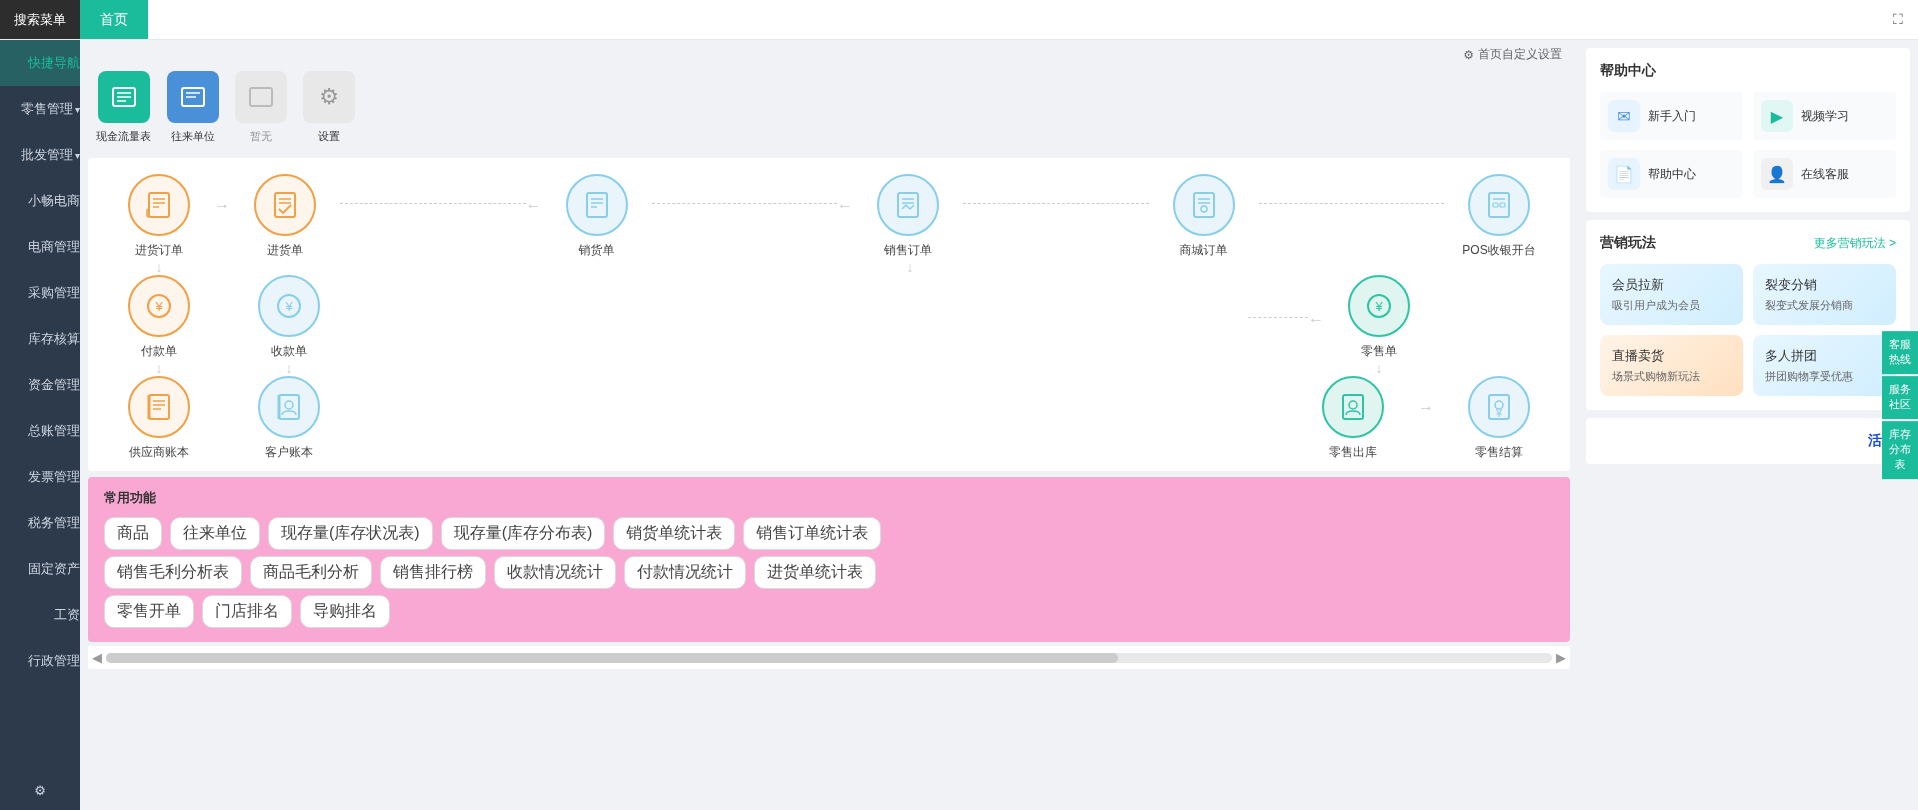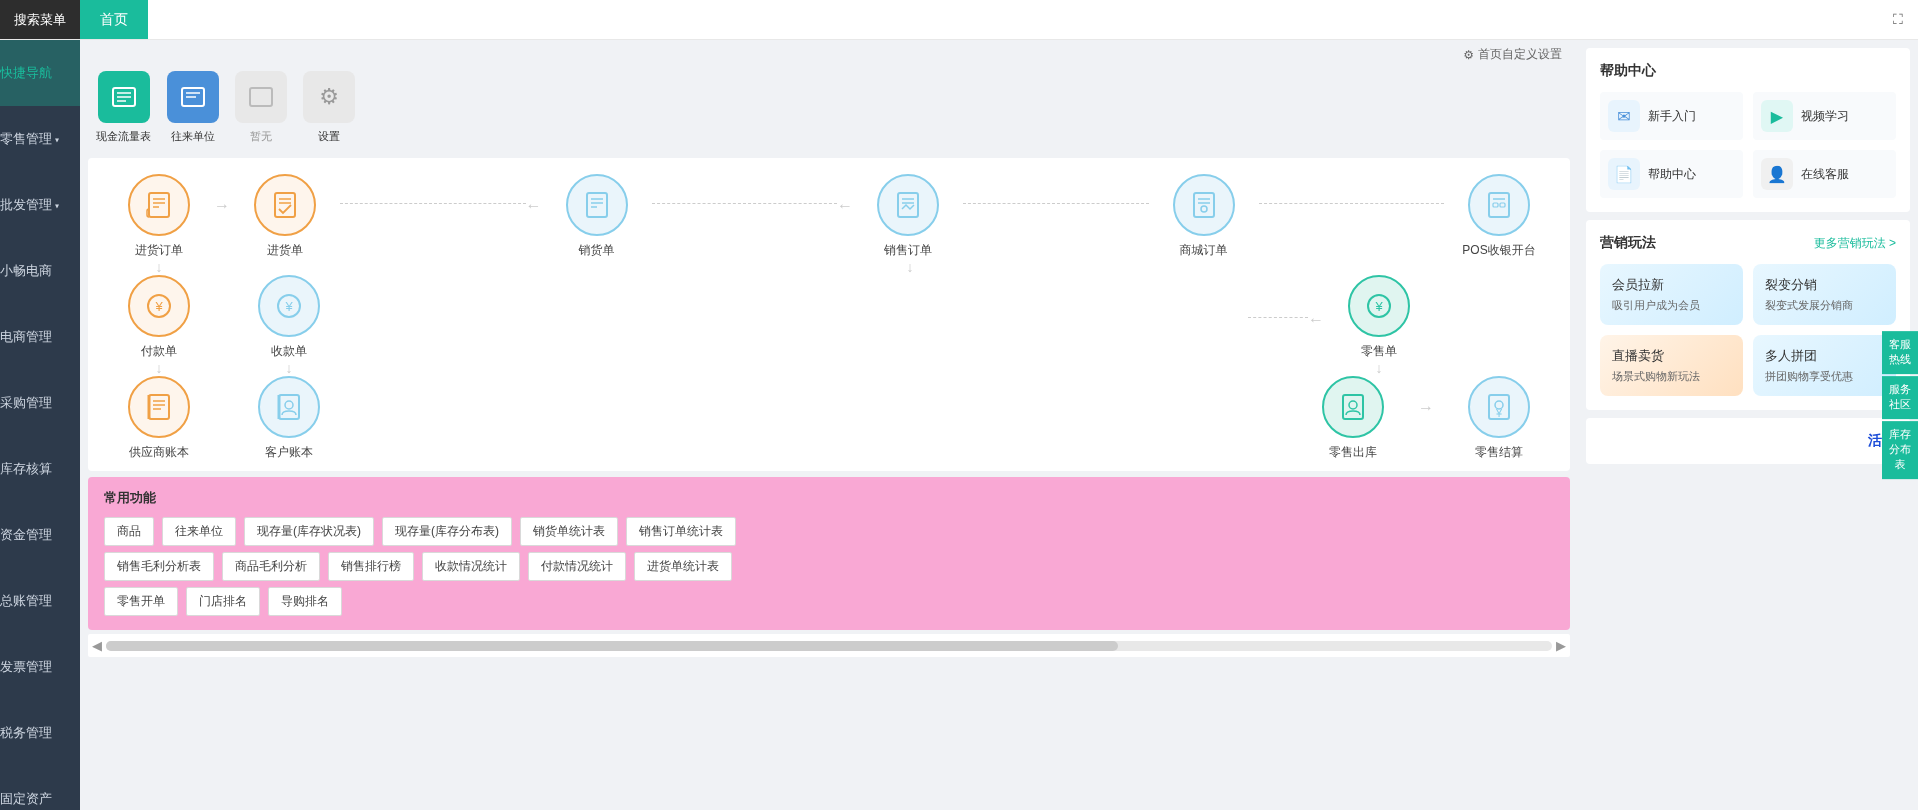--- a/index.html
+++ b/index.html
@@ -10,21 +10,21 @@
     .search-menu { width: 80px; background: #2d2d2d; color: #fff; height: 100%; display: flex; align-items: center; justify-content: center; font-size: 13px; cursor: pointer; }
     .tab-home { background: #1abc9c; color: #fff; padding: 3px 20px; height: 100%; display: flex; align-items: center; font-size: 14px; cursor: pointer; }
     .top-bar-right { margin-left: auto; padding-right: 10px; display: flex; align-items: center; gap: 8px; }
     .fullscreen-btn { width: 20px; height: 20px; display: flex; align-items: center; justify-content: center; cursor: pointer; color: #666; font-size: 14px; }
 
     
     .main-layout { display: flex; flex: 1; overflow: hidden; }
 
     
     .sidebar { width: 80px; background: #2d3a4b; flex-shrink: 0; display: flex; flex-direction: column; overflow-y: auto; }
-    .sidebar-item { color: #cdd5e0; padding: 24px 0; text-align: left; font-size: 13px; cursor: pointer; position: relative; font-family: Liberation Mono, monospace; }
+    .sidebar-item { color: #cdd5e0; padding: 14px 0; text-align: right; font-size: 13px; cursor: pointer; position: relative; }
     .sidebar-item.active { background: rgba(26,188,156,0.3); color: #1abc9c; }
     .sidebar-item .arrow { font-size: 10px; margin-left: 2px; }
 
     
     .content-area { flex: 1; display: flex; overflow: hidden; }
 
     
     .main-panel { flex: 1; overflow: auto; background: #f0f2f5; }
 
     
@@ -67,21 +67,21 @@
     .fcircle { width: 62px; height: 62px; border-radius: 50%; display: flex; align-items: center; justify-content: center; margin-bottom: 6px; }
     .fcircle-orange { background: #fef5ec; border: 2px solid #f0a045; }
     .fcircle-lightblue { background: #eaf5fb; border: 2px solid #87ceeb; }
     .fcircle-teal { background: #e0f5f0; border: 2px solid #2ec4a5; }
     .flabel { font-size: 12px; color: #444; } 
 
     
     .common-section { background: #f9a8d4; margin: 6px 8px 0; border-radius: 4px; padding: 12px 16px 8px; }
     .common-sec-title { font-size: 13px; font-weight: bold; color: #333; margin-bottom: 10px; }
     .func-btn-row { display: flex; flex-wrap: wrap; gap: 8px; margin-bottom: 6px; }
-    .fbtn { border: 1px solid #d9d9d9; background: #fff; color: #444; padding: 5px 12px; border-radius: 2px; cursor: pointer; font-size: 12px; }
+    .fbtn { border: 1px solid #d9d9d9; background: #fff; color: #444; padding: 5px 12px; border-radius: 10px; cursor: pointer; font-size: 16px; }
 
     .bottom-scroll { display: flex; align-items: center; margin: 4px 8px 0; background: #fff; padding: 4px; border-radius: 2px; }
     .scroll-track { flex: 1; height: 10px; background: #e8e8e8; border-radius: 5px; margin: 0 4px; position: relative; }
     .scroll-track-inner { width: 70%; height: 100%; background: #ccc; border-radius: 5px; }
   </style>
 </head>
 <body>
 
 <div class="top-bar">
   <div class="search-menu">搜索菜单</div>

